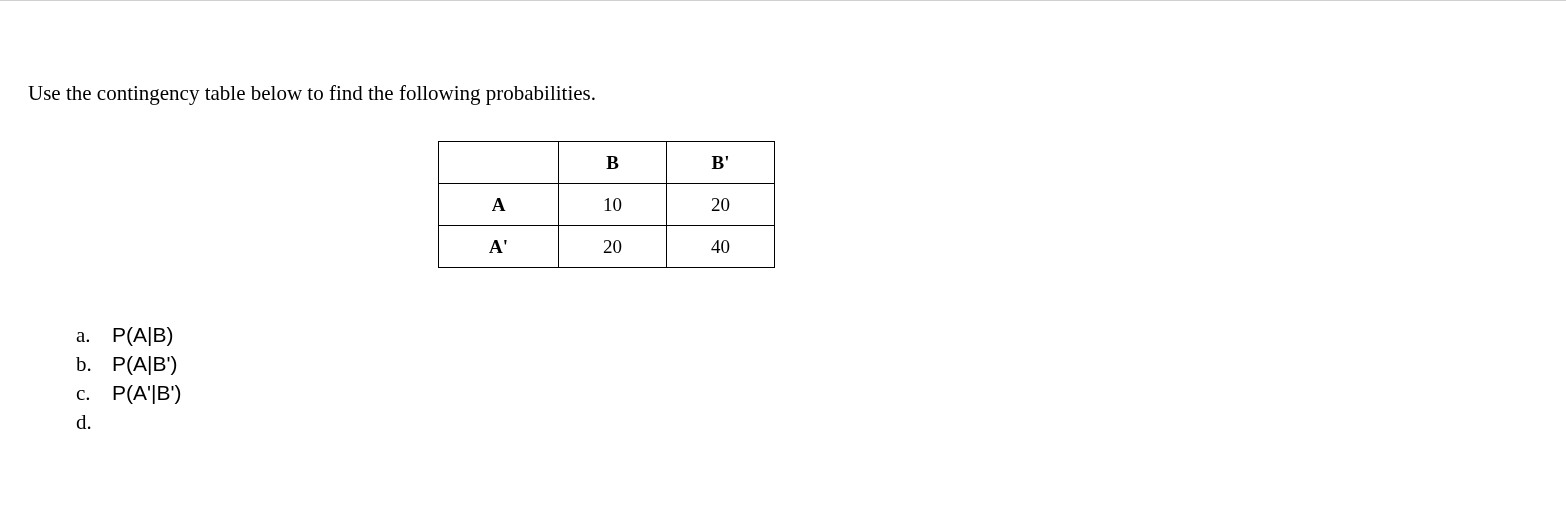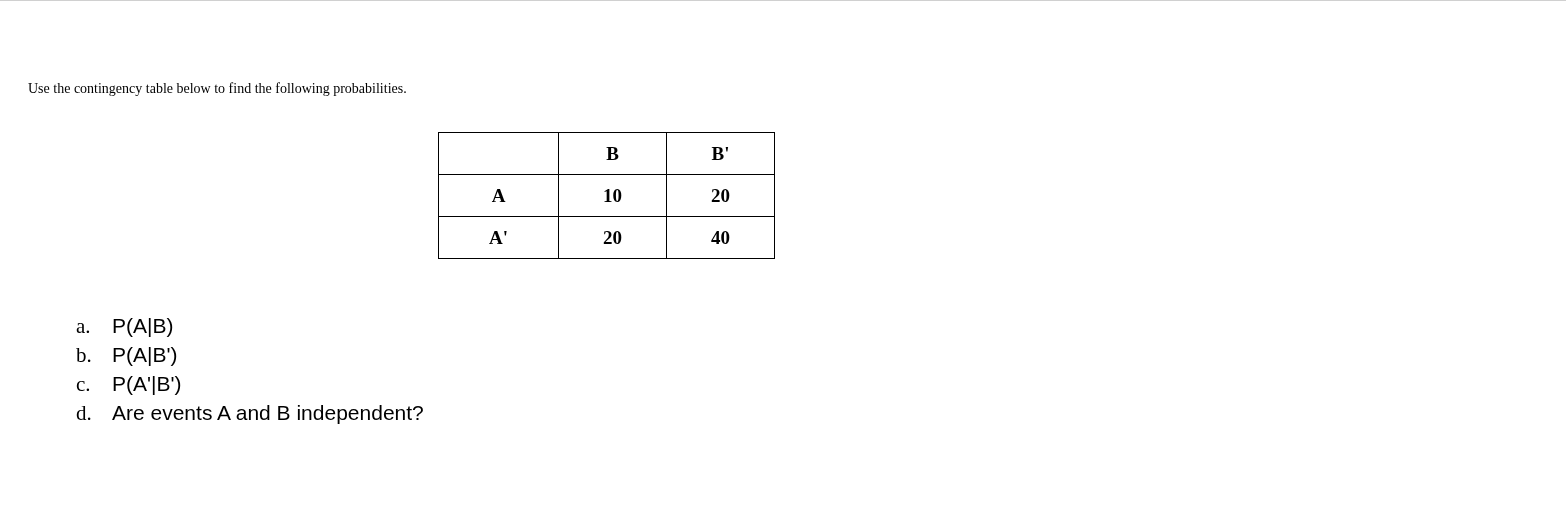--- a/index.html
+++ b/index.html
@@ -16,39 +16,38 @@
     }
     .top-border {
       border-top: 1px solid #d0d0d0;
       width: 100%;
       margin-bottom: 80px;
     }
     .content {
       padding-left: 28px;
     }
     .instruction {
-      font-size: 14px;
+      font-size: 21px;
       margin-bottom: 35px;
       font-family: Georgia, 'Times New Roman', serif;
     }
     .table-wrapper {
       margin-left: 410px;
       margin-bottom: 55px;
     }
     table.contingency {
       border-collapse: collapse;
     }
     table.contingency td, table.contingency th {
       border: 1.5px solid #000000;
       text-align: center;
       vertical-align: middle;
       font-size: 19px;
       font-family: Georgia, 'Times New Roman', serif;
       padding: 0;
-      font-weight: bold;
     }
     table.contingency th {
       font-weight: bold;
     }
     table.contingency .col0 {
       width: 120px;
       height: 42px;
     }
     table.contingency .col1 {
       width: 108px;
@@ -114,17 +113,16 @@
     <div class="question-item">
       <span class="question-marker">b.</span>
       <span class="question-text">P(A|B')</span>
     </div>
     <div class="question-item">
       <span class="question-marker">c.</span>
       <span class="question-text">P(A'|B')</span>
     </div>
     <div class="question-item">
       <span class="question-marker">d.</span>
-      <span class="question-text">Are events A and B independent?</span>
     </div>
   </div>
 
 </div>
 
 </body></html>

